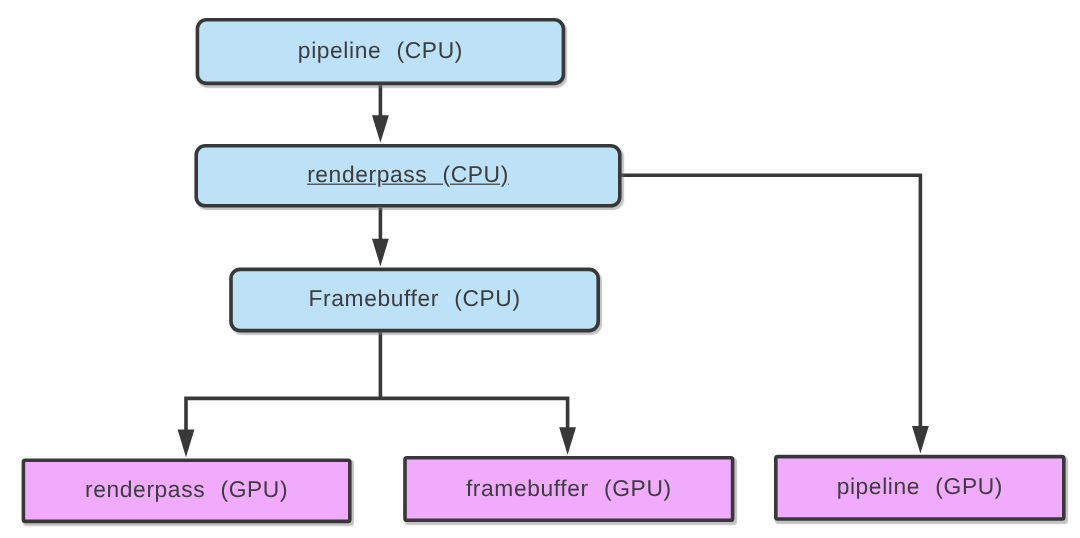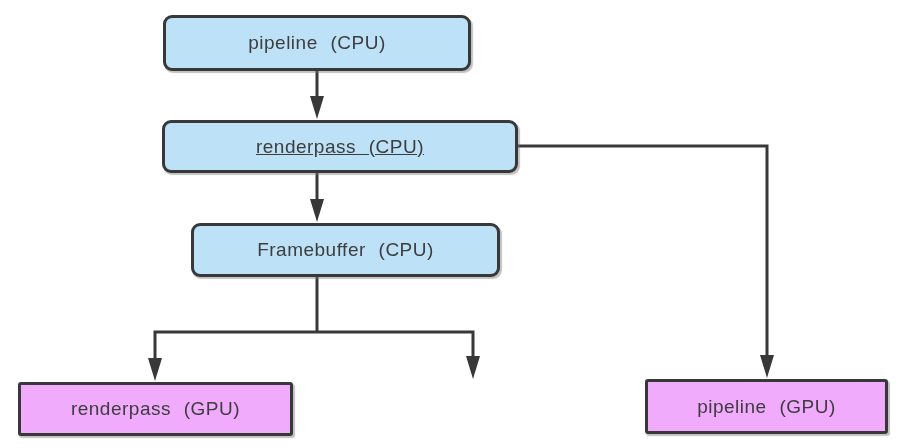--- a/index.html
+++ b/index.html
@@ -99,18 +99,21 @@
   </div>
 
   <div class="node cpu" id="node-framebuffer-cpu">
     <span>Framebuffer (CPU)</span>
   </div>
 
   <div class="node gpu" id="node-renderpass-gpu">
     <span>renderpass (GPU)</span>
   </div>
 
+  <div class="node gpu" id="node-framebuffer-gpu">
+    <span>framebuffer (GPU)</span>
+  </div>
 
   <div class="node gpu" id="node-pipeline-gpu">
     <span>pipeline (GPU)</span>
   </div>
 
 </div>
 
 </body></html>

